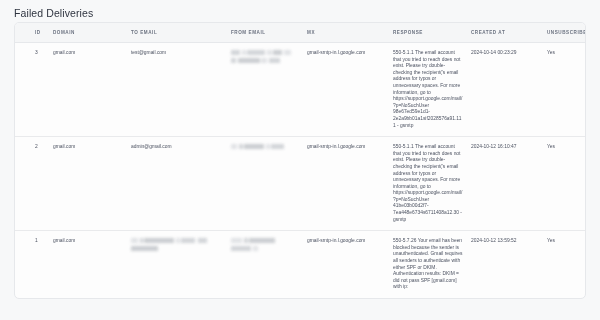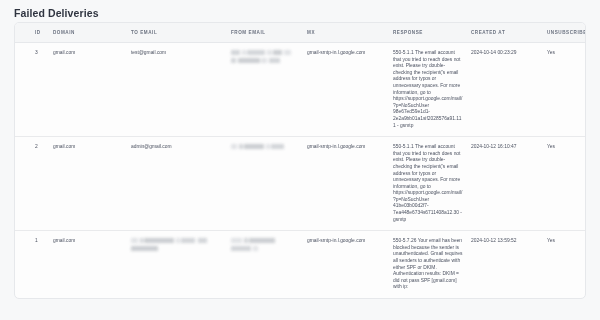--- a/index.html
+++ b/index.html
@@ -10,21 +10,21 @@
   }
   body {
     background: #f7f8f9;
     font-family: "Liberation Sans", sans-serif;
     color: #3c4257;
     -webkit-font-smoothing: antialiased;
   }
 
   .page-title {
     font-size: 10.5px;
-    font-weight: 700;
+    font-weight: 400;
     color: #2f3440;
     padding: 6px 0 0 14px;
     letter-spacing: 0.1px;
     line-height: 14px;
   }
 
   .card {
     position: absolute;
     left: 14px;
     top: 22px;

